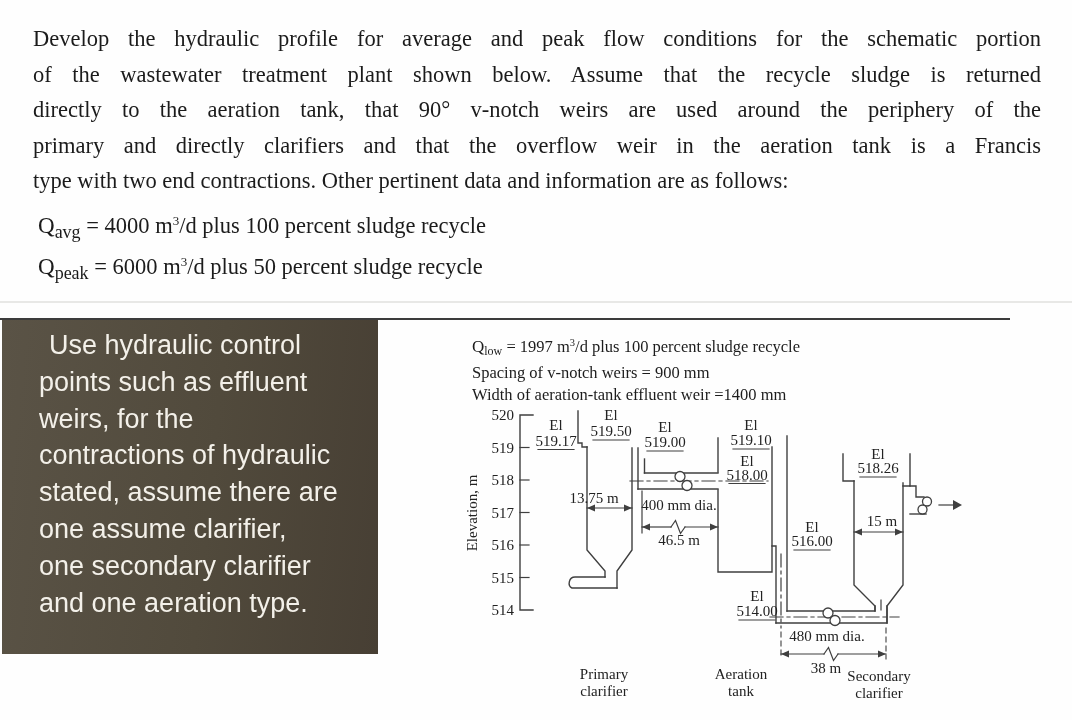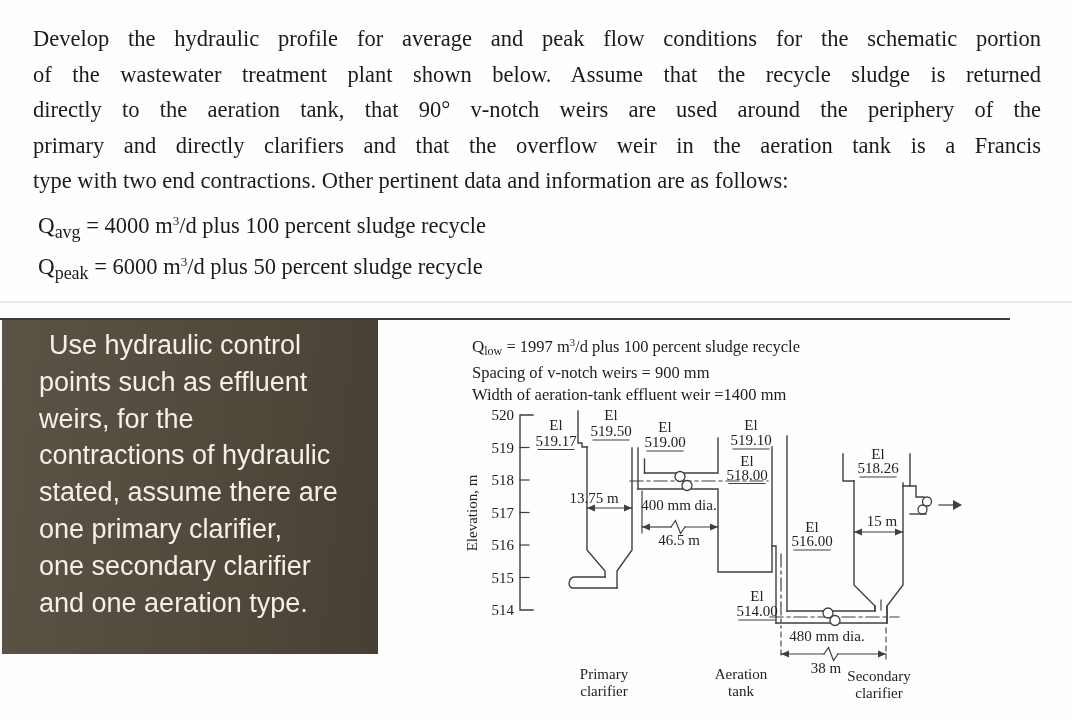--- a/index.html
+++ b/index.html
@@ -57,21 +57,21 @@
   <div id="sep-light"></div>
   <div id="sep-dark"></div>
 
   <div id="notebox">
     <div class="inner">
       <div class="nline">Use hydraulic control</div>
       <div class="nline">points such as effluent</div>
       <div class="nline">weirs, for the</div>
       <div class="nline">contractions of hydraulic</div>
       <div class="nline">stated, assume there are</div>
-      <div class="nline">one primary clarifier,</div>
+      <div class="nline">one assume clarifier,</div>
       <div class="nline">one secondary clarifier</div>
       <div class="nline">and one aeration type.</div>
     </div>
   </div>
 
   <div id="figheader">
     <div><span class="qsym" style="font-size:17px">Q</span><span class="fsub">low</span><span> = 1997 m</span><span class="fsup">3</span><span>/d plus 100 percent sludge recycle</span></div>
     <div>Spacing of v-notch weirs = 900 mm</div>
     <div>Width of aeration-tank effluent weir =1400 mm</div>
   </div>

